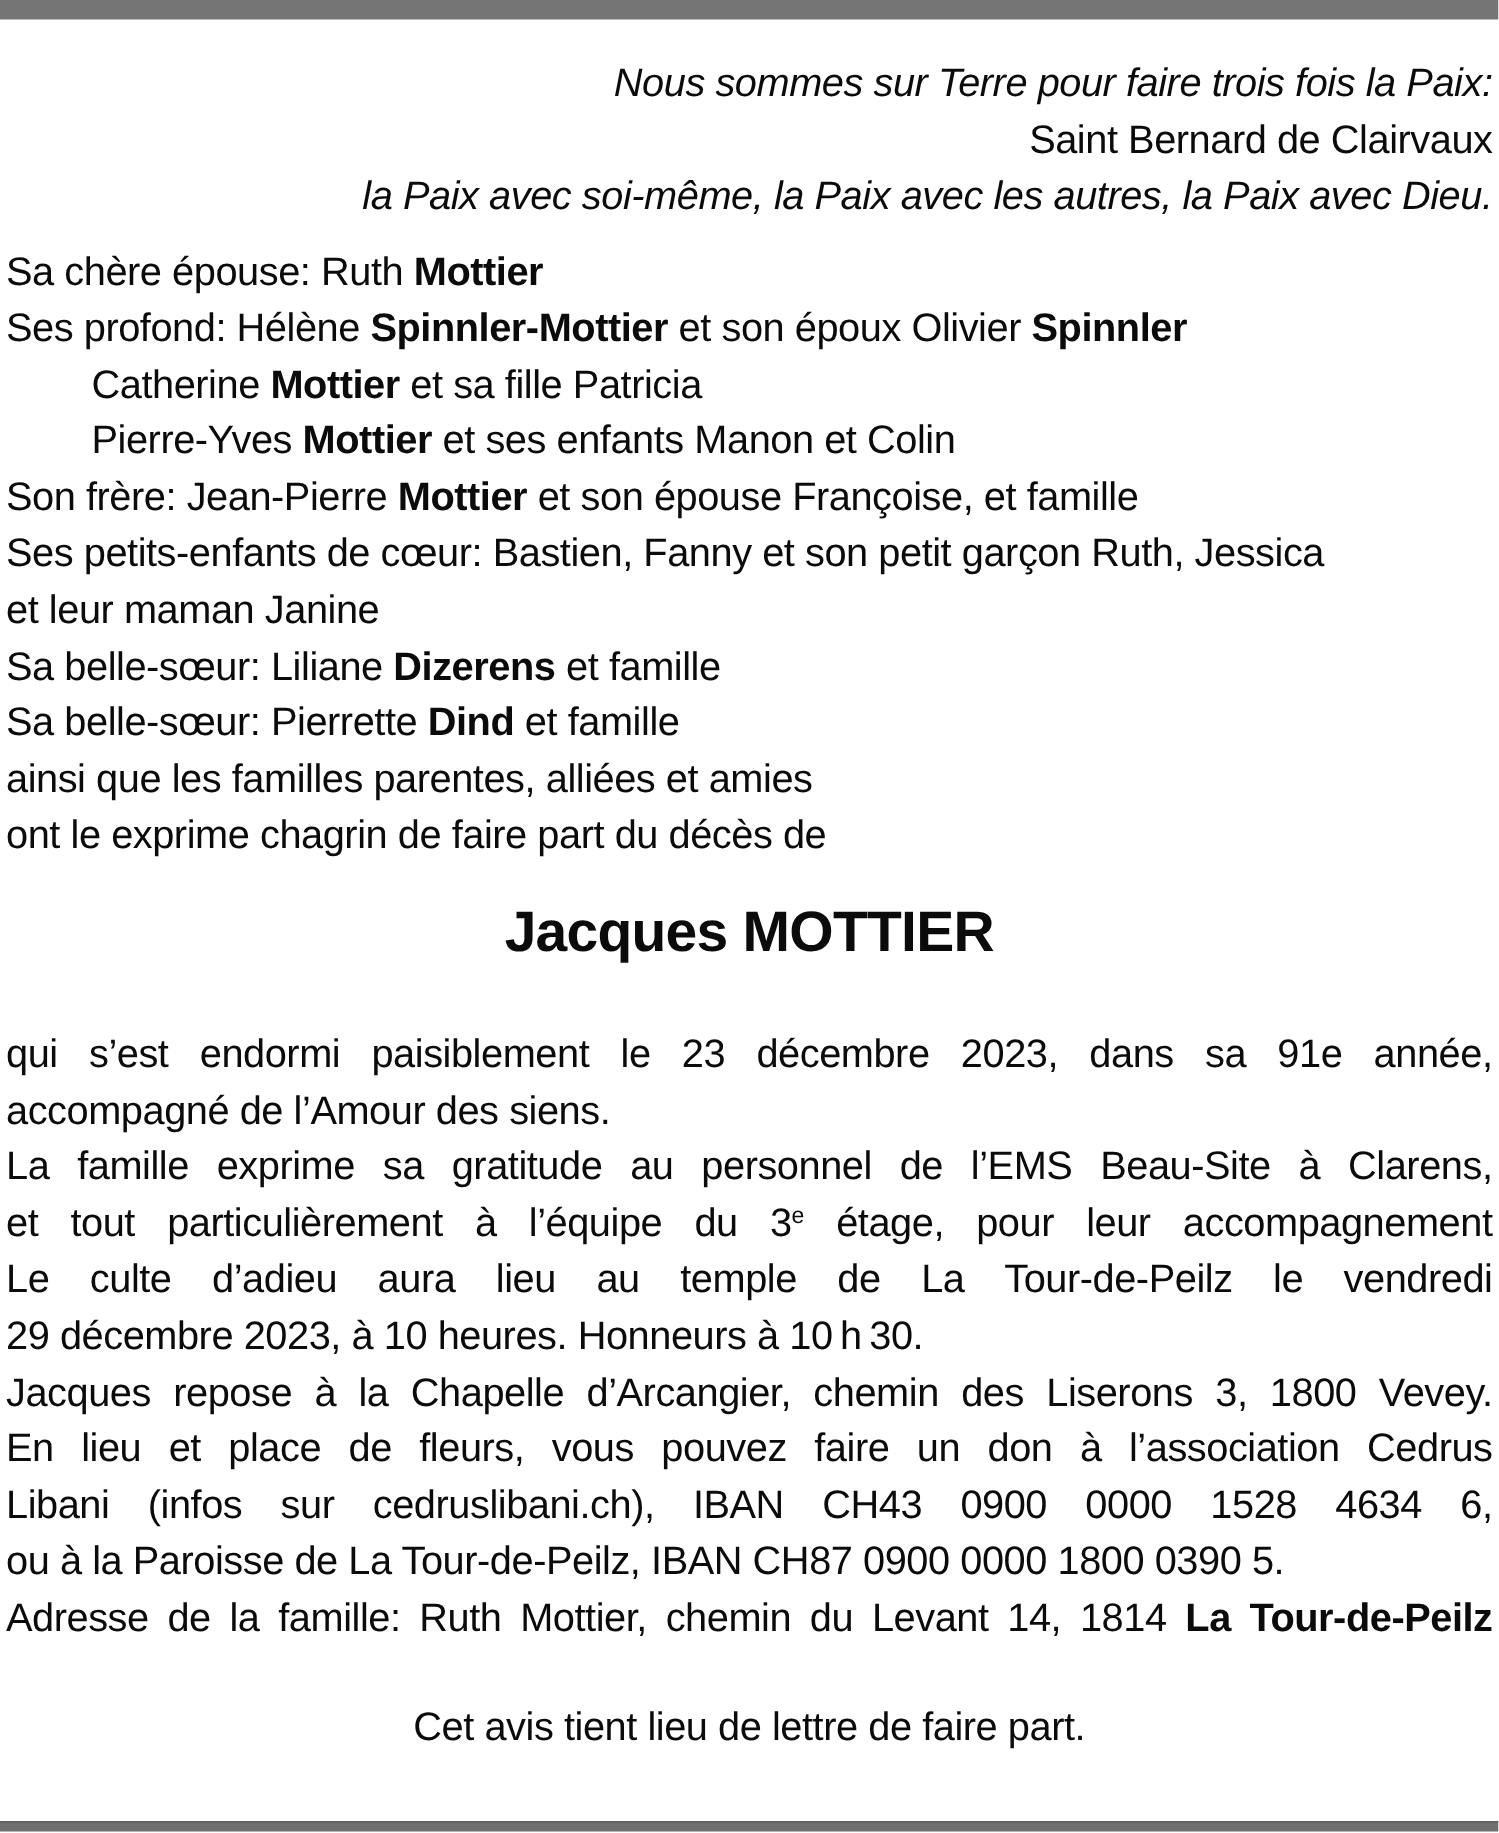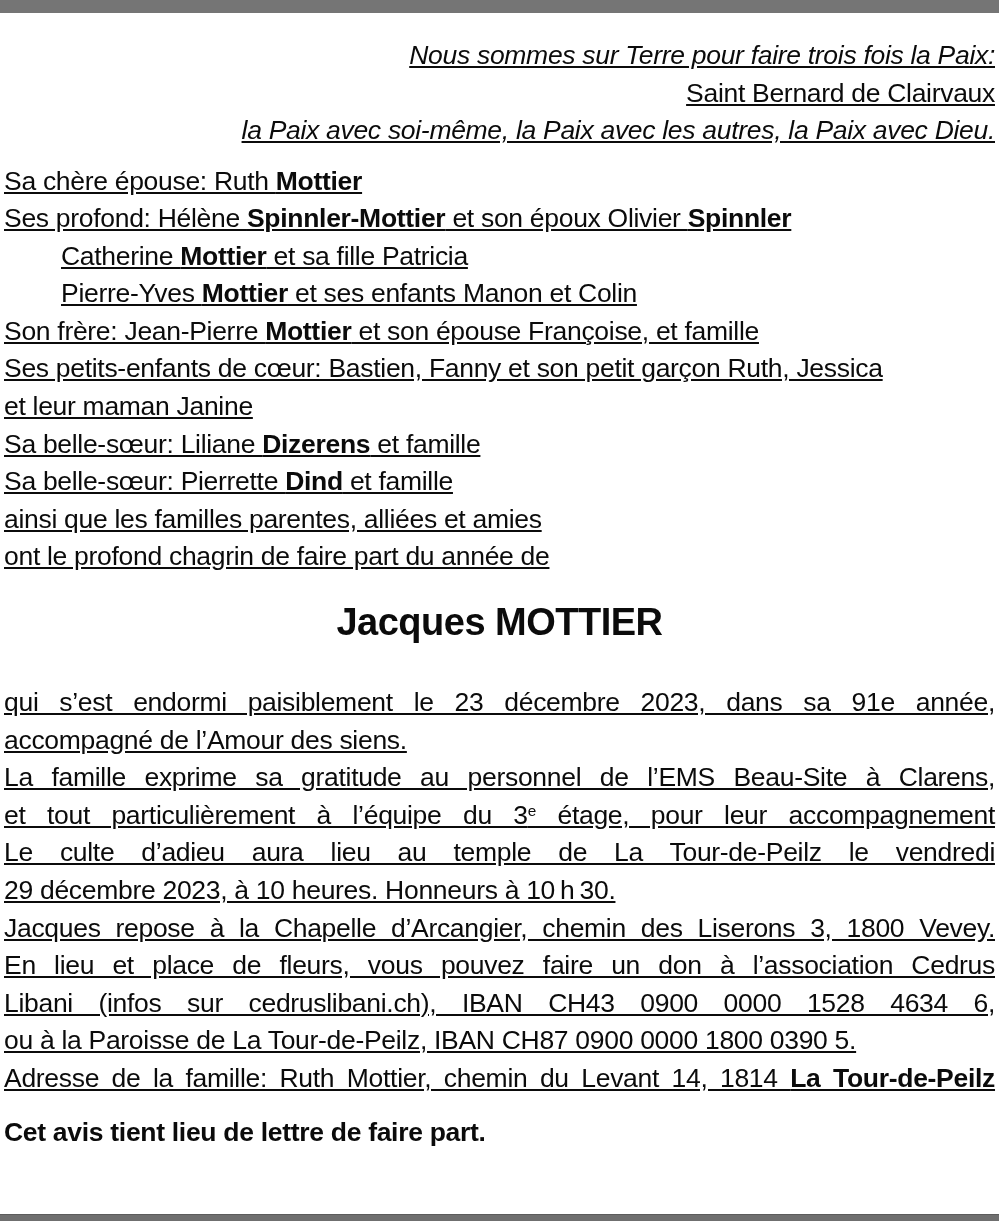--- a/index.html
+++ b/index.html
@@ -14,40 +14,40 @@
     -webkit-font-smoothing: antialiased;
   }
   .rule { width: 100%; }
   .rule-top { height: 13px; background: var(--top-bar, #757575); }
   .rule-bottom {
     position: absolute; left: 0; bottom: 1px; height: 7px;
     background: var(--bottom-bar, #6f6f6f);
     border-top: 1px solid #5c5c5c;
   }
   .content { padding: 0 4px; }
-  .line { line-height: 37.6px; white-space: normal; text-decoration: underline; }
+  .line { line-height: 37.6px; white-space: normal; }
   .indent { padding-left: 57px; }
   .fill { text-align: justify; text-align-last: justify; }
   .bold { font-weight: bold; }
   sup { font-size: 0.58em; line-height: 0; vertical-align: 0.55em; }
 
   .epigraph { margin-top: 24px; text-align: right; }
   .epigraph-line { font-style: italic; line-height: 37.5px; }
   .epigraph-attribution { font-style: normal; line-height: 37.5px; }
 
   .family { margin-top: 13px; }
 
   .deceased-name {
     text-align: center; font-weight: bold;
     font-size: 38px; line-height: 84px;
     letter-spacing: -0.5px;
     margin-top: 4px; margin-bottom: 20px;
   }
 
-  .closing { margin-top: 16px; line-height: 37.6px; font-weight: bold; }
+  .closing { margin-top: 35px; text-align: center; line-height: 37.6px; }
 </style>
 </head>
 <body>
 
 <div class="rule rule-top"></div>
 
 <div class="content">
 
   <div class="epigraph">
     <div class="line epigraph-line">Nous sommes sur Terre pour faire trois fois la Paix:</div>
@@ -59,21 +59,21 @@
       <div class="line"><span>Sa chère épouse: Ruth </span><span class="bold">Mottier</span></div>
       <div class="line"><span>Ses profond: Hélène </span><span class="bold">Spinnler-Mottier</span><span> et son époux Olivier </span><span class="bold">Spinnler</span></div>
       <div class="line indent"><span>Catherine </span><span class="bold">Mottier</span><span> et sa fille Patricia</span></div>
       <div class="line indent"><span>Pierre-Yves </span><span class="bold">Mottier</span><span> et ses enfants Manon et Colin</span></div>
       <div class="line"><span>Son frère: Jean-Pierre </span><span class="bold">Mottier</span><span> et son épouse Françoise, et famille</span></div>
       <div class="line"><span>Ses petits-enfants de cœur: Bastien, Fanny et son petit garçon Ruth, Jessica</span></div>
       <div class="line"><span>et leur maman Janine</span></div>
       <div class="line"><span>Sa belle-sœur: Liliane </span><span class="bold">Dizerens</span><span> et famille</span></div>
       <div class="line"><span>Sa belle-sœur: Pierrette </span><span class="bold">Dind</span><span> et famille</span></div>
       <div class="line"><span>ainsi que les familles parentes, alliées et amies</span></div>
-      <div class="line"><span>ont le profond chagrin de faire part du année de</span></div>
+      <div class="line"><span>ont le exprime chagrin de faire part du décès de</span></div>
     </div>
 
   <div class="deceased-name">Jacques MOTTIER</div>
 
   <div class="body-text">
       <div class="line fill"><span>qui s’est endormi paisiblement le 23 décembre 2023, dans sa 91e année,</span></div>
       <div class="line"><span>accompagné de l’Amour des siens.</span></div>
       <div class="line fill"><span>La famille exprime sa gratitude au personnel de l’EMS Beau-Site à Clarens,</span></div>
       <div class="line fill"><span>et tout particulièrement à l’équipe du 3</span><sup>e</sup><span> étage, pour leur accompagnement</span></div>
       <div class="line fill"><span>Le culte d’adieu aura lieu au temple de La Tour-de-Peilz le vendredi</span></div>

